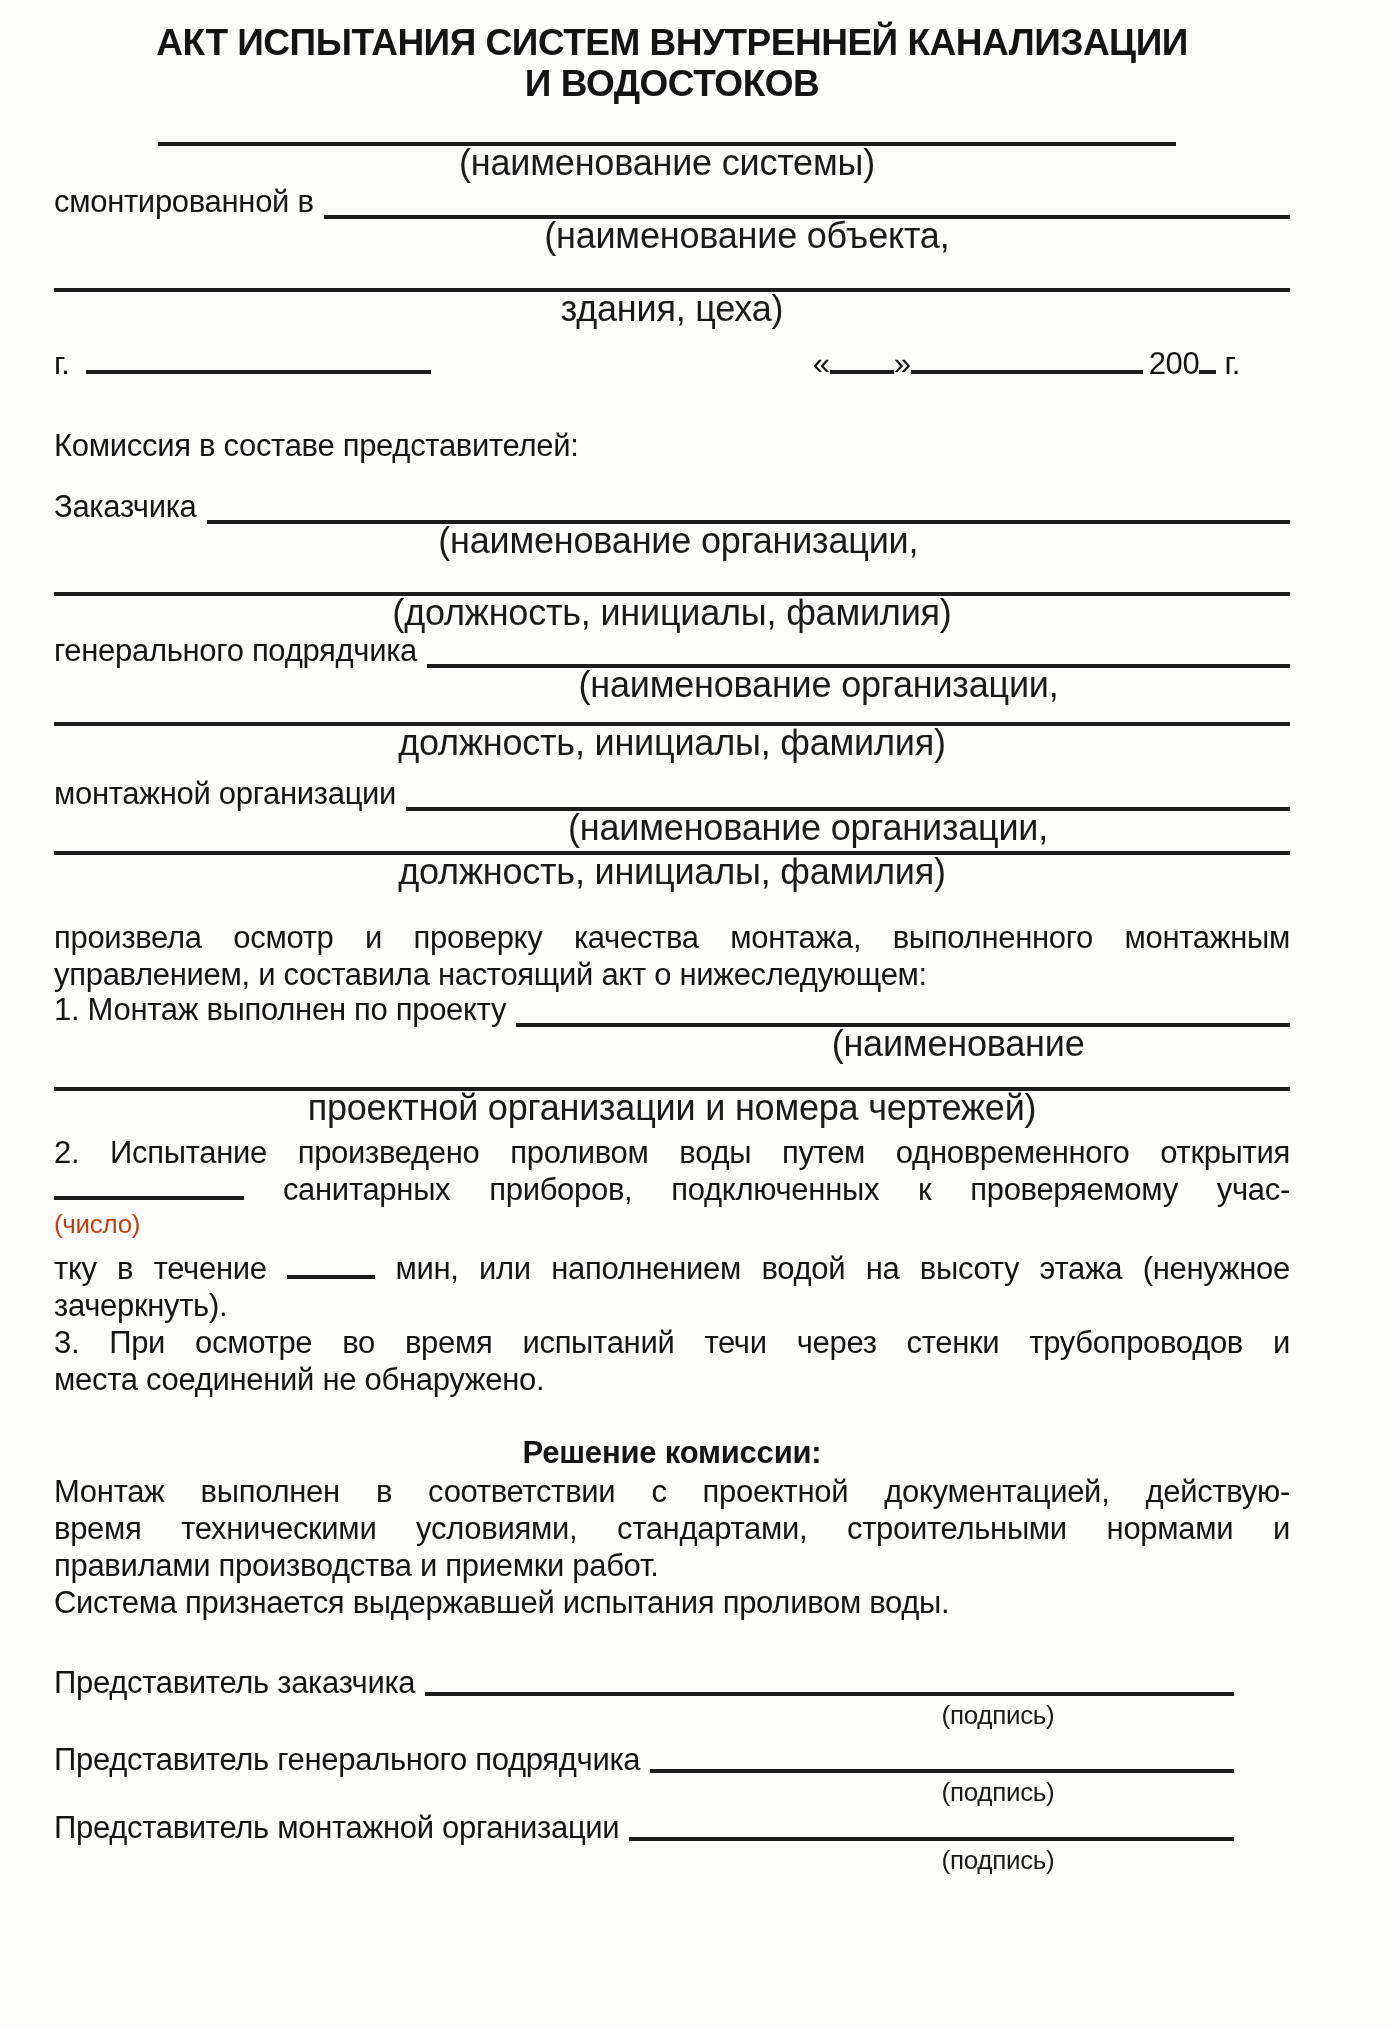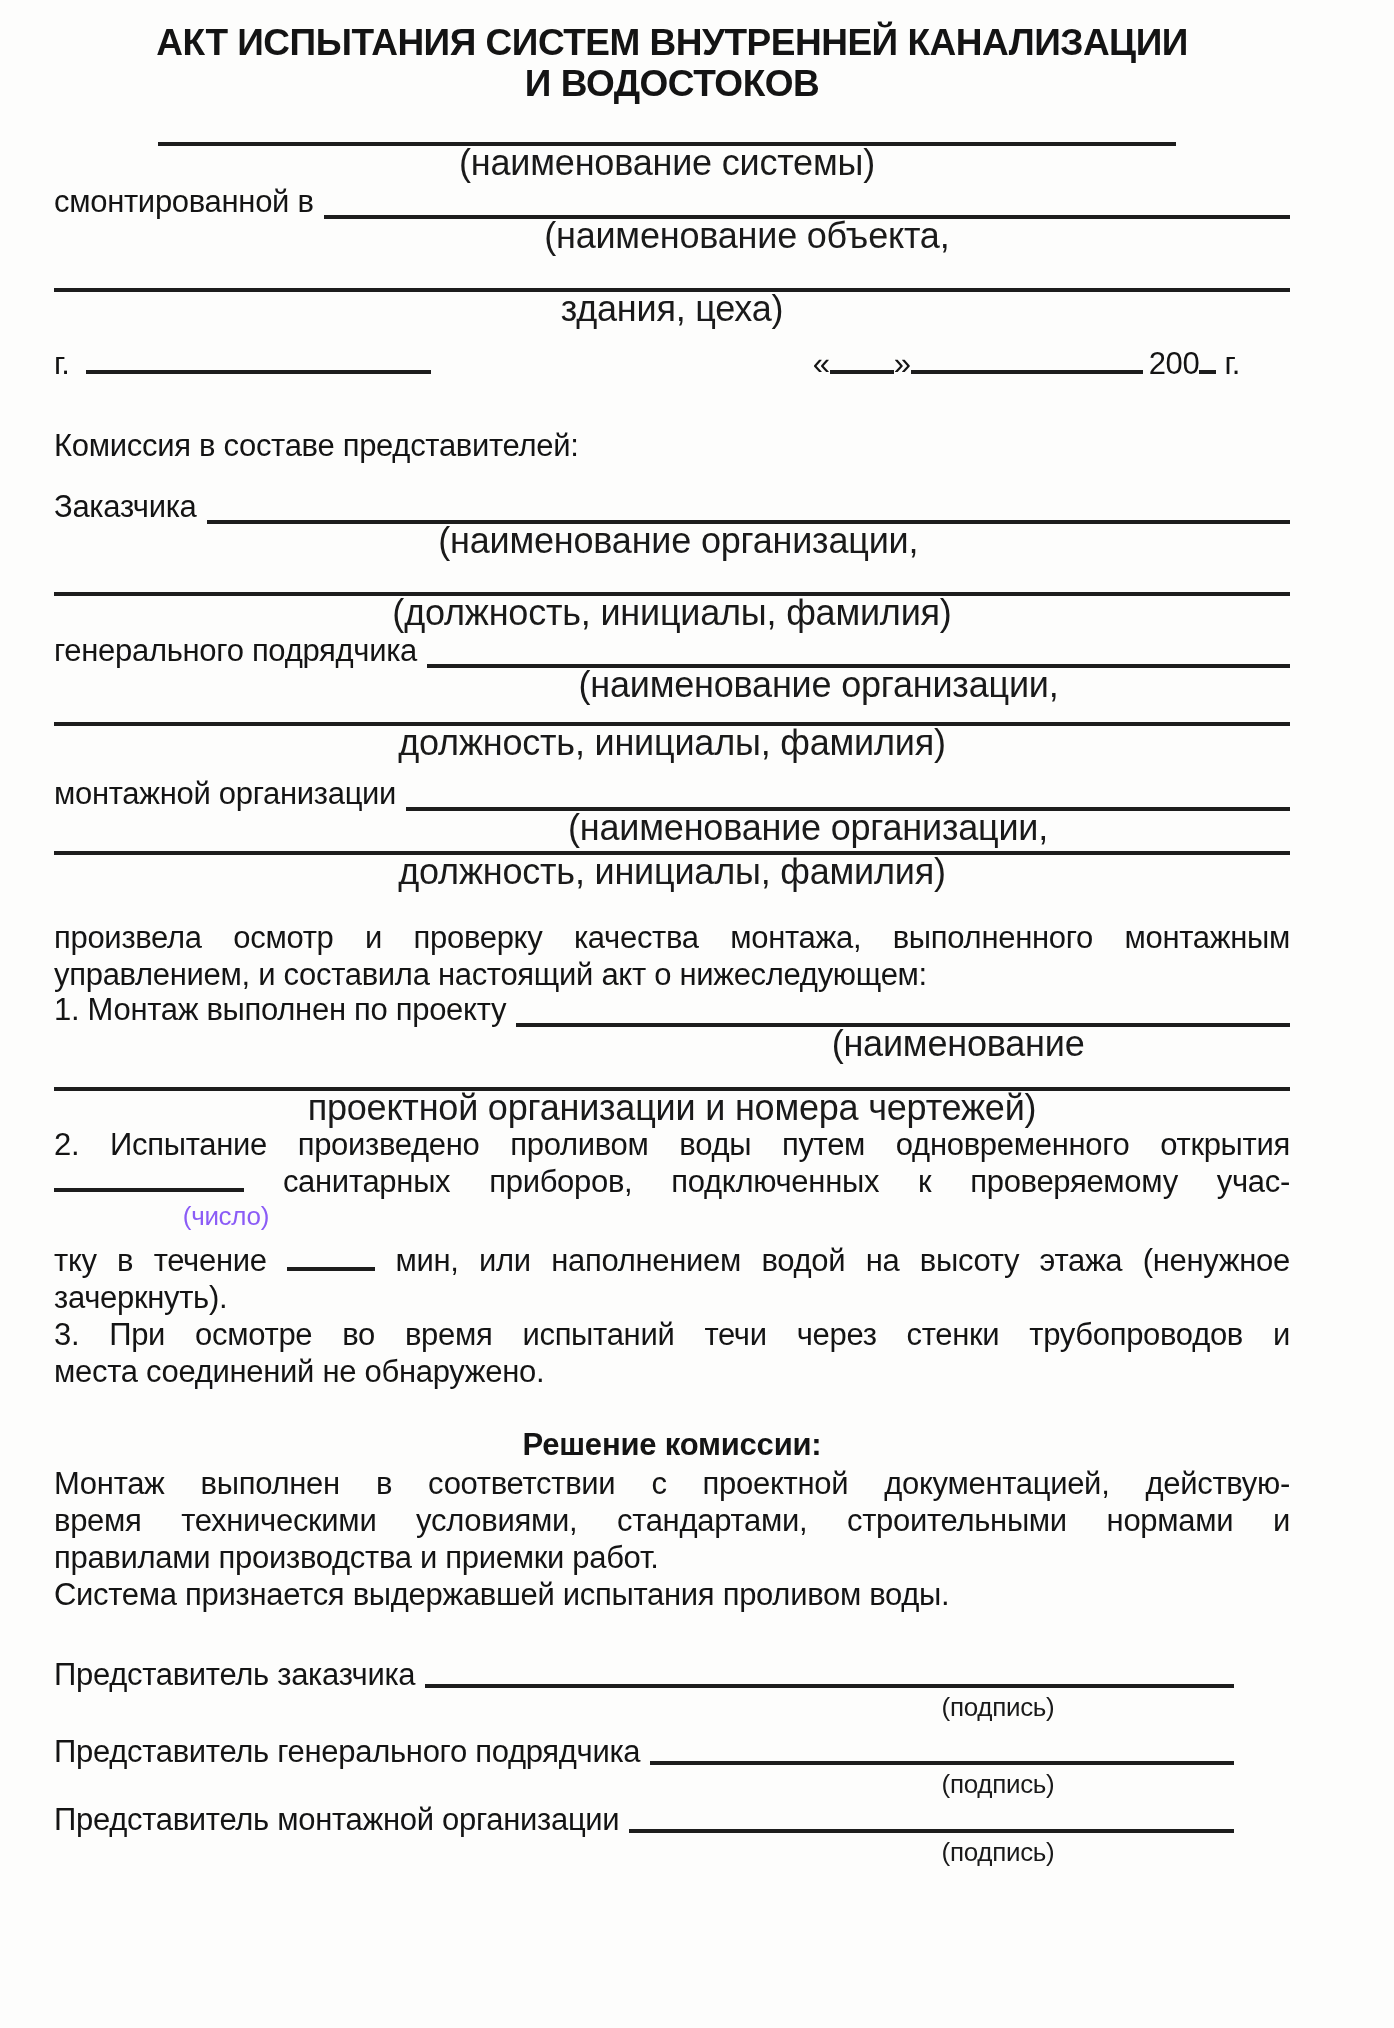--- a/index.html
+++ b/index.html
@@ -27,21 +27,21 @@
   
   .blank{display:inline-block;height:0;border-bottom:4px solid #1d1d1d;}
   .daterow{display:flex;justify-content:space-between;margin-top:22px;margin-right:50px;line-height:38px;}
   .para{margin:0;}
   .jline{text-align:justify;text-align-last:justify;}
   .decision-head{font-weight:700;text-align:center;margin-top:36px;letter-spacing:-0.2px;}
   .sigrow{display:flex;align-items:flex-start;margin-right:56px;}
   .sigrow .flabel{line-height:34px;}
   .sigrow .l{flex:1;height:26px;border-bottom:4px solid #1d1d1d;}
   .cap-podpis{font-size:26px;line-height:27px;margin-top:2px;margin-left:804px;width:280px;text-align:center;color:#1a1a1a;}
-  .cap-chislo{font-size:26px;line-height:28px;margin-top:2px;width:215px;text-align:right;color:#8b5cf6;}
+  .cap-chislo{font-size:26px;line-height:28px;margin-top:2px;width:215px;text-align:left;color:#c2410c;}
 </style>
 </head>
 <body>
 
 <div class="page">
 
   <div class="title">
     <div>АКТ ИСПЫТАНИЯ СИСТЕМ ВНУТРЕННЕЙ КАНАЛИЗАЦИИ</div>
     <div>И ВОДОСТОКОВ</div>
   </div>
@@ -112,21 +112,21 @@
   <div class="frow">
     <span class="flabel">1. Монтаж выполнен по проекту</span>
     <span class="fline">
       <span class="l"></span>
       <span class="cap" style="left:55px">(наименование</span>
     </span>
   </div>
   <div class="rule u-full" style="margin-top:29px"></div>
   <div class="cap">проектной организации и номера чертежей)</div>
 
-  <div style="margin-top:4px">
+  <div style="margin-top:12px">
     <div class="jline">2. Испытание произведено проливом воды путем одновременного открытия</div>
     <div class="jline"><span class="blank" style="width:190px"></span> <span>санитарных приборов, подключенных к проверяемому учас-</span></div>
     <div class="cap-chislo">(число)</div>
     <div class="jline" style="margin-top:12px"><span>тку в течение</span> <span class="blank" style="width:88px"></span> <span>мин, или наполнением водой на высоту этажа (ненужное</span></div>
     <div>зачеркнуть).</div>
   </div>
 
   <div class="jline">3. При осмотре во время испытаний течи через стенки трубопроводов и</div>
   <div>места соединений не обнаружено.</div>
 

